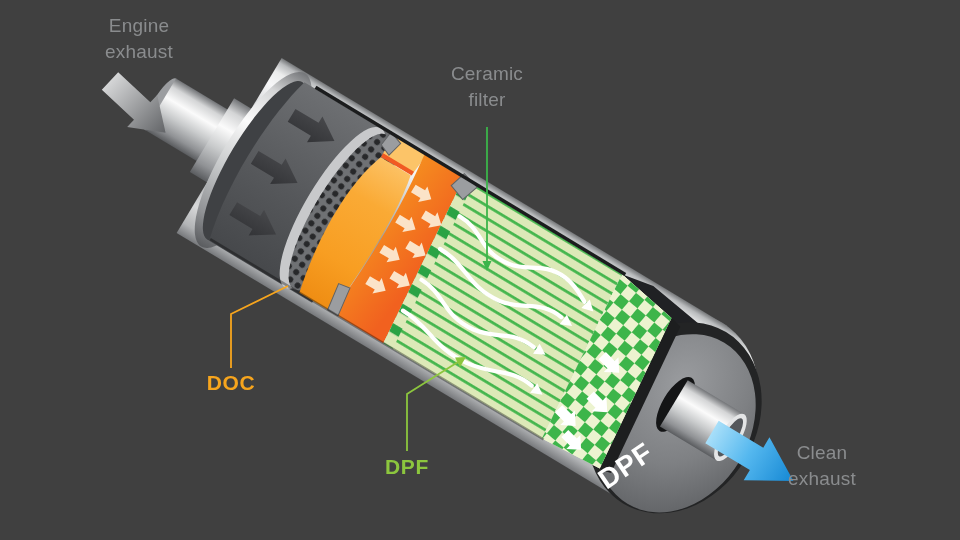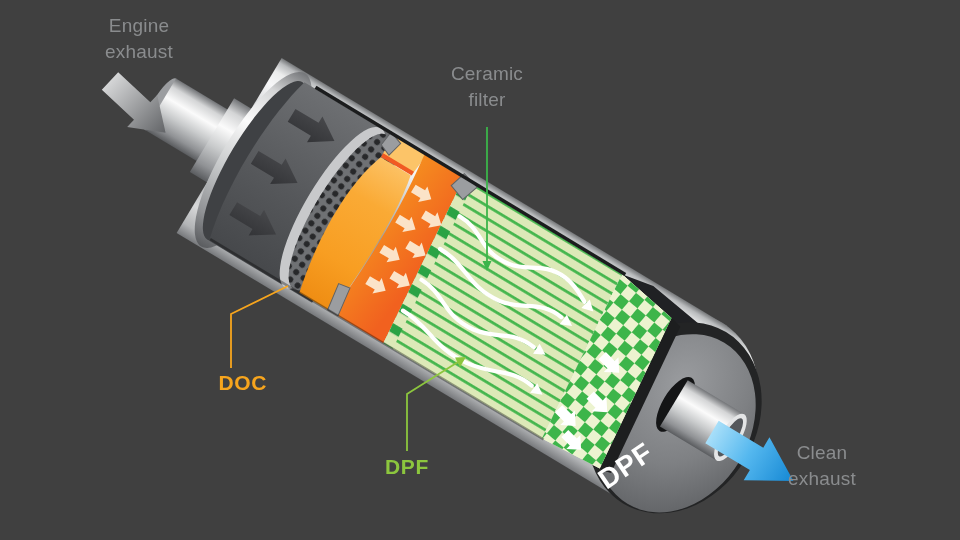--- a/index.html
+++ b/index.html
@@ -6,21 +6,21 @@
   .stage{
     position:relative;width:960px;height:540px;overflow:hidden;background:#404040;
     font-family:"Liberation Sans", sans-serif;
     padding-left:12px;
   }
   .stage svg{position:absolute;left:0;top:0;}
   .lbl{
     position:absolute;text-align:center;white-space:pre-line;
     color:#8a8c8e;font-size:19px;line-height:1.38;letter-spacing:0.2px;
   }
-  .lbl.accent-orange{color:#F7A51D;font-weight:bold;font-size:21px;letter-spacing:0.6px;text-align:right;}
+  .lbl.accent-orange{color:#F7A51D;font-weight:bold;font-size:21px;letter-spacing:0.6px;}
   .lbl.accent-green{color:#8CC63E;font-weight:bold;font-size:21px;letter-spacing:0.6px;}
   .lbl.cap-label{
     color:#ffffff;font-weight:bold;font-size:28px;letter-spacing:1px;
     transform:rotate(-34deg);transform-origin:center center;
   }
 </style>
 </head>
 <body>
 
 <div class="stage">

